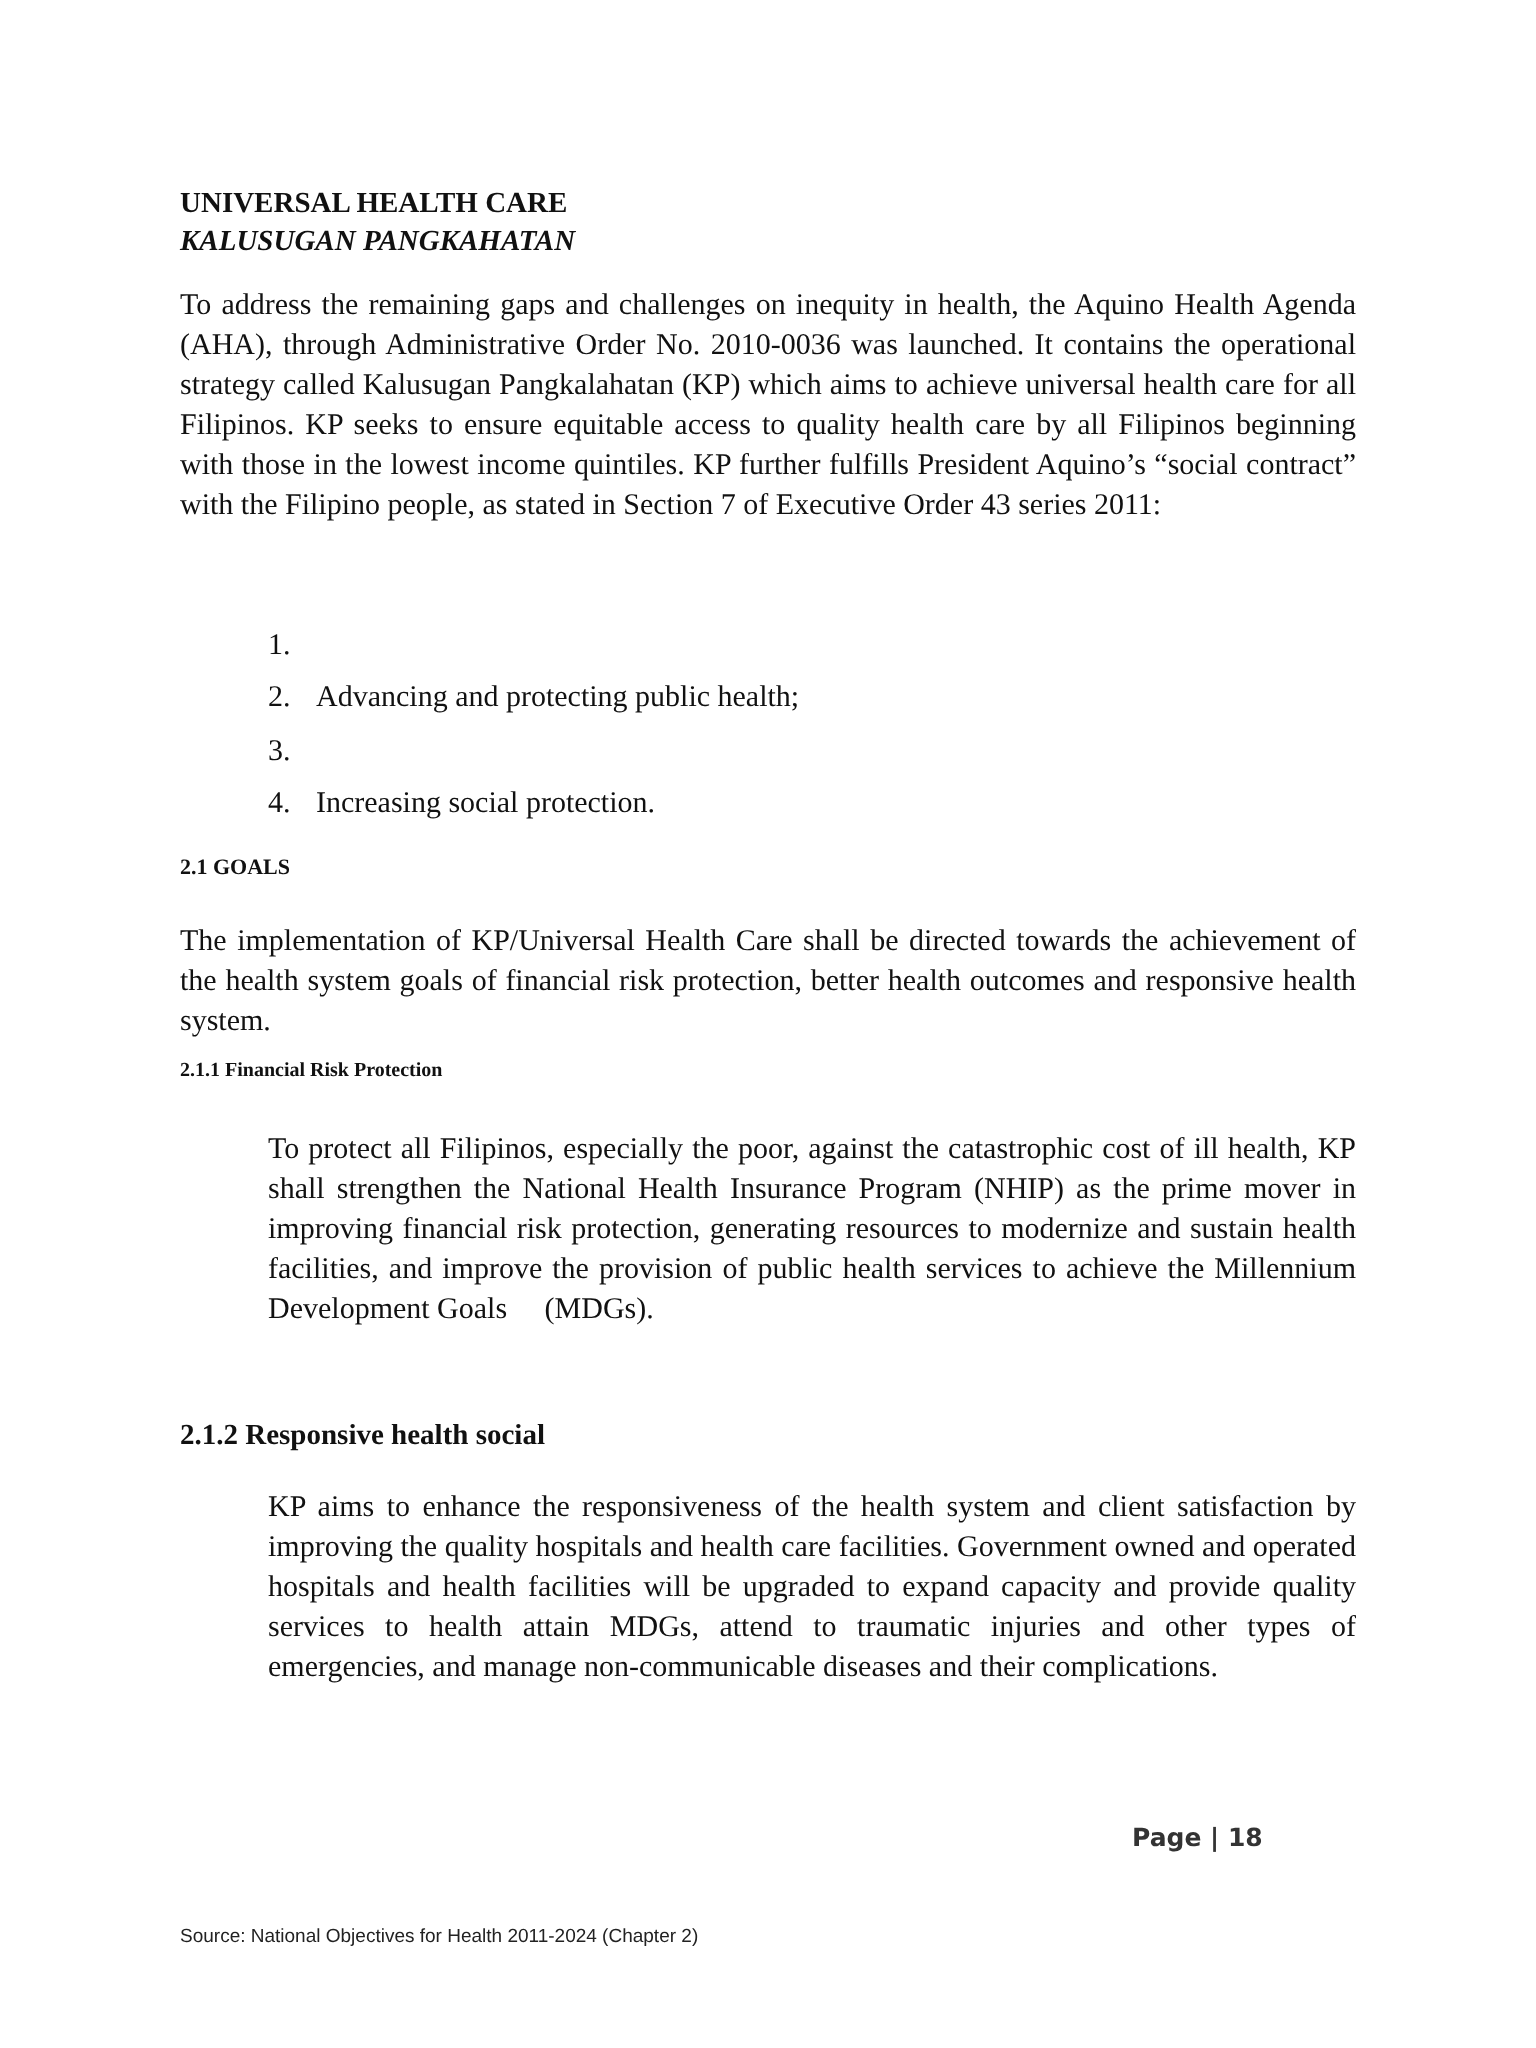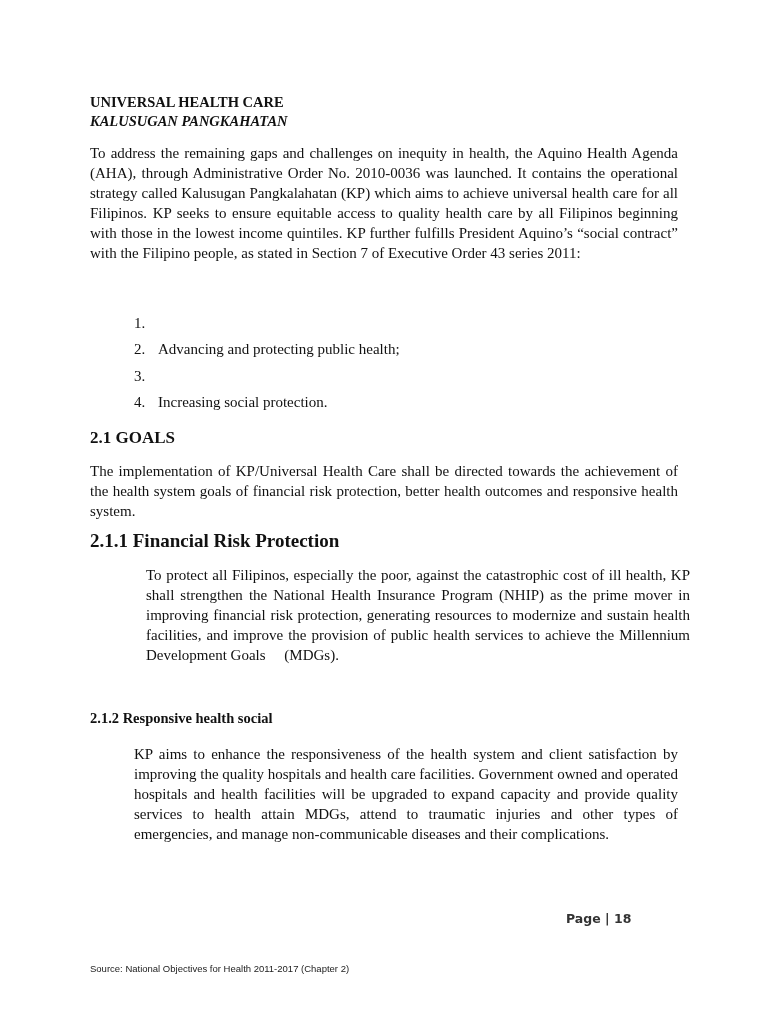--- a/index.html
+++ b/index.html
@@ -55,33 +55,33 @@
       display: flex;
     }
     .list .num {
       width: 24px;
       flex: 0 0 24px;
     }
     .list .num.first { width: 27px; flex: 0 0 27px; }
     .h2 {
       left: 90px; top: 428px;
       font-weight: bold;
-      font-size: 17px;
+      font-size: 11px;
     }
     .goals-para {
       left: 90px; top: 461px; width: 588px;
     }
     .h3-a {
       left: 90px; top: 530px;
       font-weight: bold;
-      font-size: 19px;
+      font-size: 10px;
       text-align: center;
     }
     .frp-para {
-      left: 134px; top: 565px; width: 544px; margin-left: 12px;
+      left: 134px; top: 565px; width: 544px;
     }
     .h3-b {
       left: 90px; top: 710px;
       font-weight: bold;
       font-size: 14.5px;
     }
     .rhs-para {
       left: 134px; top: 744px; width: 544px;
     }
     .page-num {
@@ -128,15 +128,15 @@
   <div class="abs h2">2.1 GOALS</div>
   <div class="abs para goals-para">The implementation of KP/Universal Health Care shall be directed towards the achievement of the health system goals of financial risk protection, better health outcomes and responsive health system.</div>
 
   <div class="abs h3-a">2.1.1  Financial Risk Protection</div>
   <div class="abs para frp-para">To protect all Filipinos, especially the poor, against the catastrophic cost of ill health, KP shall strengthen the National Health Insurance Program (NHIP) as the prime mover in improving financial risk protection, generating resources to modernize and sustain health facilities, and improve the provision of public health services to achieve the Millennium Development Goals &nbsp;&nbsp;&nbsp;&nbsp;(MDGs).</div>
 
   <div class="abs h3-b">2.1.2  Responsive health social</div>
   <div class="abs para rhs-para">KP aims to enhance the responsiveness of the health system and client satisfaction by improving the quality hospitals and health care facilities.  Government owned and operated hospitals and health facilities  will be upgraded to expand capacity and provide quality services to health attain MDGs, attend to traumatic injuries and other types of emergencies, and manage non-communicable diseases and their complications.</div>
 
   <div class="abs page-num">Page | 18</div>
-  <div class="abs source">Source:  National Objectives for Health 2011-2017 (Chapter 2)</div>
+  <div class="abs source">Source:  National Objectives for Health 2011-2024 (Chapter 2)</div>
 
 </div>
 
 </body></html>

